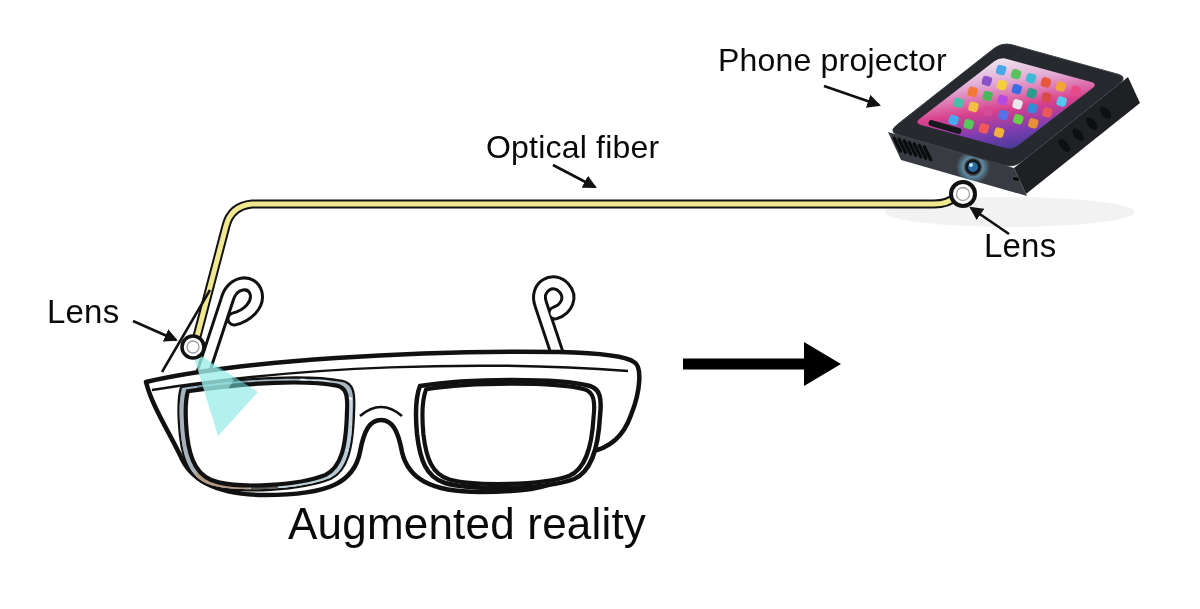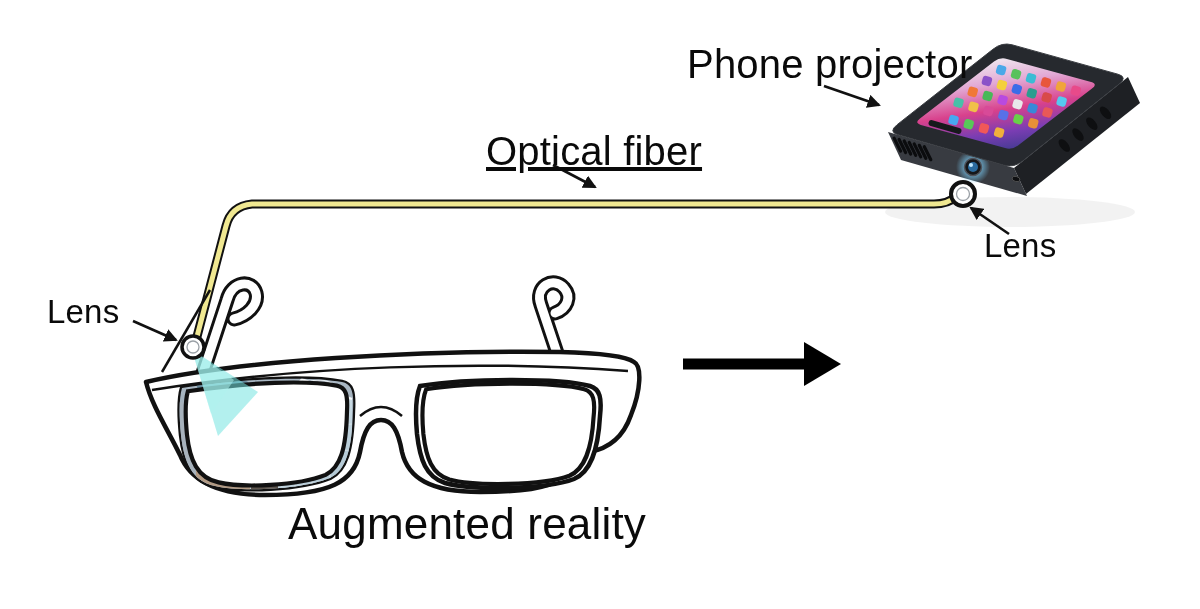--- a/index.html
+++ b/index.html
@@ -2,22 +2,22 @@
 <html><head>
 <meta charset="utf-8">
 <style>
   html,body{margin:0;padding:0;background:#fff;}
   .stage{
     position:relative;width:1200px;height:609px;overflow:hidden;background:#ffffff;
     font-family:"Liberation Sans","DejaVu Sans",sans-serif;color:#0a0a0a;
   }
   .stage svg{position:absolute;left:0;top:0;}
   .lbl{position:absolute;white-space:nowrap;font-weight:400;letter-spacing:0.2px;z-index:5;}
-  .lbl-phone{left:687px;top:42px;font-size:40px;}
-  .lbl-fiber{left:486px;top:129px;font-size:40px;text-decoration:underline;}
+  .lbl-phone{left:718px;top:42px;font-size:32px;}
+  .lbl-fiber{left:486px;top:129px;font-size:32px;}
   .lbl-lens-r{left:984px;top:227px;font-size:33px;}
   .lbl-lens-l{left:47px;top:293px;font-size:33px;}
   .lbl-ar{left:288px;top:499px;font-size:44px;}
 </style>
 </head>
 <body>
 
 <div class="stage">
 
 <svg width="1200" height="609" viewBox="0 0 1200 609">

